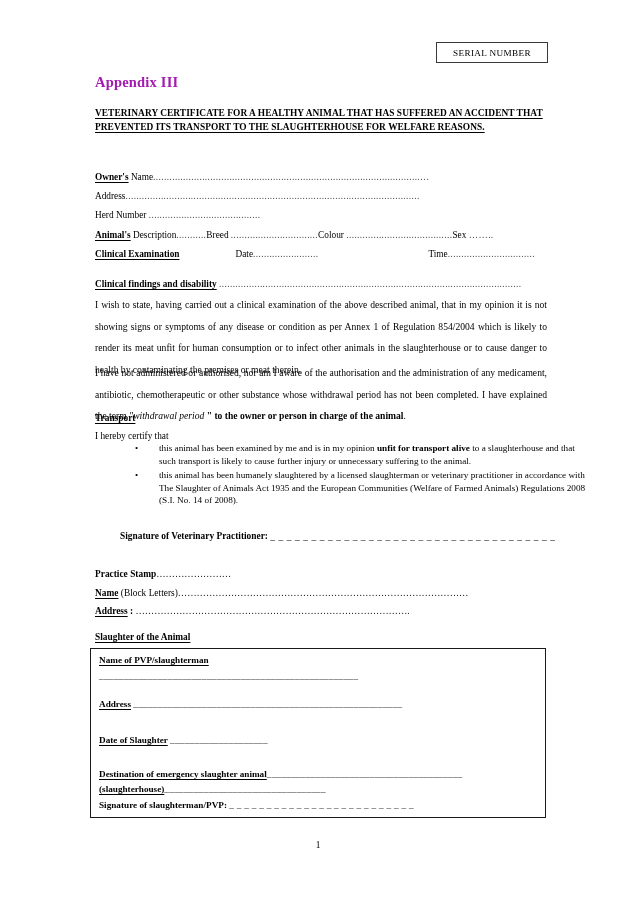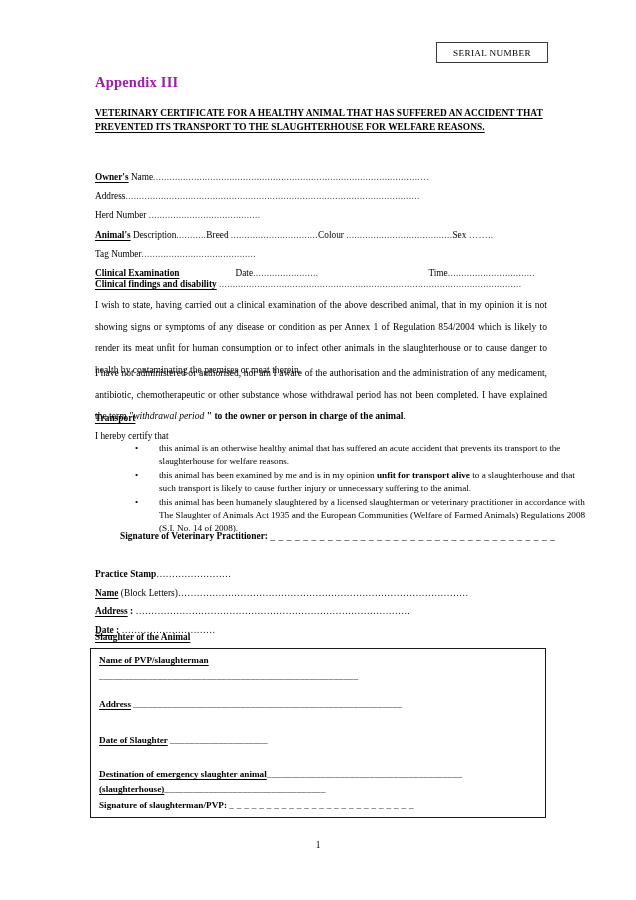--- a/index.html
+++ b/index.html
@@ -247,23 +247,20 @@
       </div>
 
       <div class="row">
         <span class="u">Animal's</span>
         <span>Description</span><span class="dots">...........</span><span>Breed</span>
         <span class="dots">................................</span><span>Colour</span>
         <span class="dots">.......................................</span><span>Sex</span>
         <span class="dots">……..</span>
       </div>
 
-      <div class="row">
-        <span>Tag Number</span><span class="dots">..........................................</span>
-      </div>
 
       <div class="row">
         <span class="u">Clinical Examination</span><span class="gap-lg"></span><span>Date</span><span class="dots">........................</span><span class="gap-md"></span><span>Time</span><span class="dots">................................</span>
       </div>
 
     </div>
 
     <div class="findings-head">
       <span class="u">Clinical findings and disability</span>
       <span class="dots">...............................................................................................................</span>
@@ -272,21 +269,20 @@
     <div class="para para-1">I wish to state, having carried out a clinical examination of the above described animal, that in my opinion it is not showing signs or symptoms of any disease or condition as per Annex 1 of Regulation 854/2004 which is likely to render its meat unfit for human consumption or to infect other animals in the slaughterhouse or to cause danger to health by contaminating the premises or meat therein.</div>
 
     <div class="para para-2">
       <span>I have not administered or authorised, nor am I aware of the authorisation and the administration of any medicament, antibiotic, chemotherapeutic or other substance whose withdrawal period has not been completed.  I have explained the term </span><i class="ital">"withdrawal period </i><b class="bold">" to the owner or person in charge of the animal</b><span>.</span>
     </div>
 
     <div class="transport-head">Transport</div>
     <div class="certify-line">I hereby certify that</div>
 
     <ul class="bullets">
-      <li>this animal is an otherwise healthy animal that has suffered an acute accident that prevents its transport to the slaughterhouse for welfare reasons.</li>
       <li><span>this animal has been examined by me and is in my opinion </span><b class="bold">unfit for transport alive</b><span> to a slaughterhouse and that such transport is likely to cause further injury or unnecessary suffering to the animal.</span></li>
       <li>this animal has been humanely slaughtered by a licensed slaughterman or veterinary practitioner in accordance with The Slaughter of Animals Act 1935 and the European Communities (Welfare of Farmed Animals) Regulations 2008 (S.I. No. 14 of 2008).</li>
     </ul>
 
     <div class="sig-vet">
       <span>Signature of Veterinary Practitioner:</span>
       <span class="uline">_ _ _ _ _ _ _ _ _ _ _ _ _ _ _ _ _ _ _ _ _ _ _ _ _ _ _ _ _ _ _ _ _ _ _</span>
     </div>
 
     <div class="stamp-block">
@@ -295,25 +291,20 @@
       </div>
       <div class="row">
         <span class="u">Name</span>
         <span class="nb">(Block Letters)</span><span class="nb">…………………………………………………………………………………</span>
       </div>
       <div class="row">
         <span class="u">Address</span>
         <span>:</span>
         <span class="nb">…………………………………………………………………………….</span>
       </div>
-      <div class="row">
-        <span class="u">Date</span>
-        <span>:</span>
-        <span class="nb">…………………………</span>
-      </div>
     </div>
 
     <div class="slaughter-head">Slaughter of the Animal</div>
 
   </div>
 
   <div class="slaughter-box">
 
     <div class="bx bx-name">
       <span class="u2">Name of PVP/slaughterman</span>

